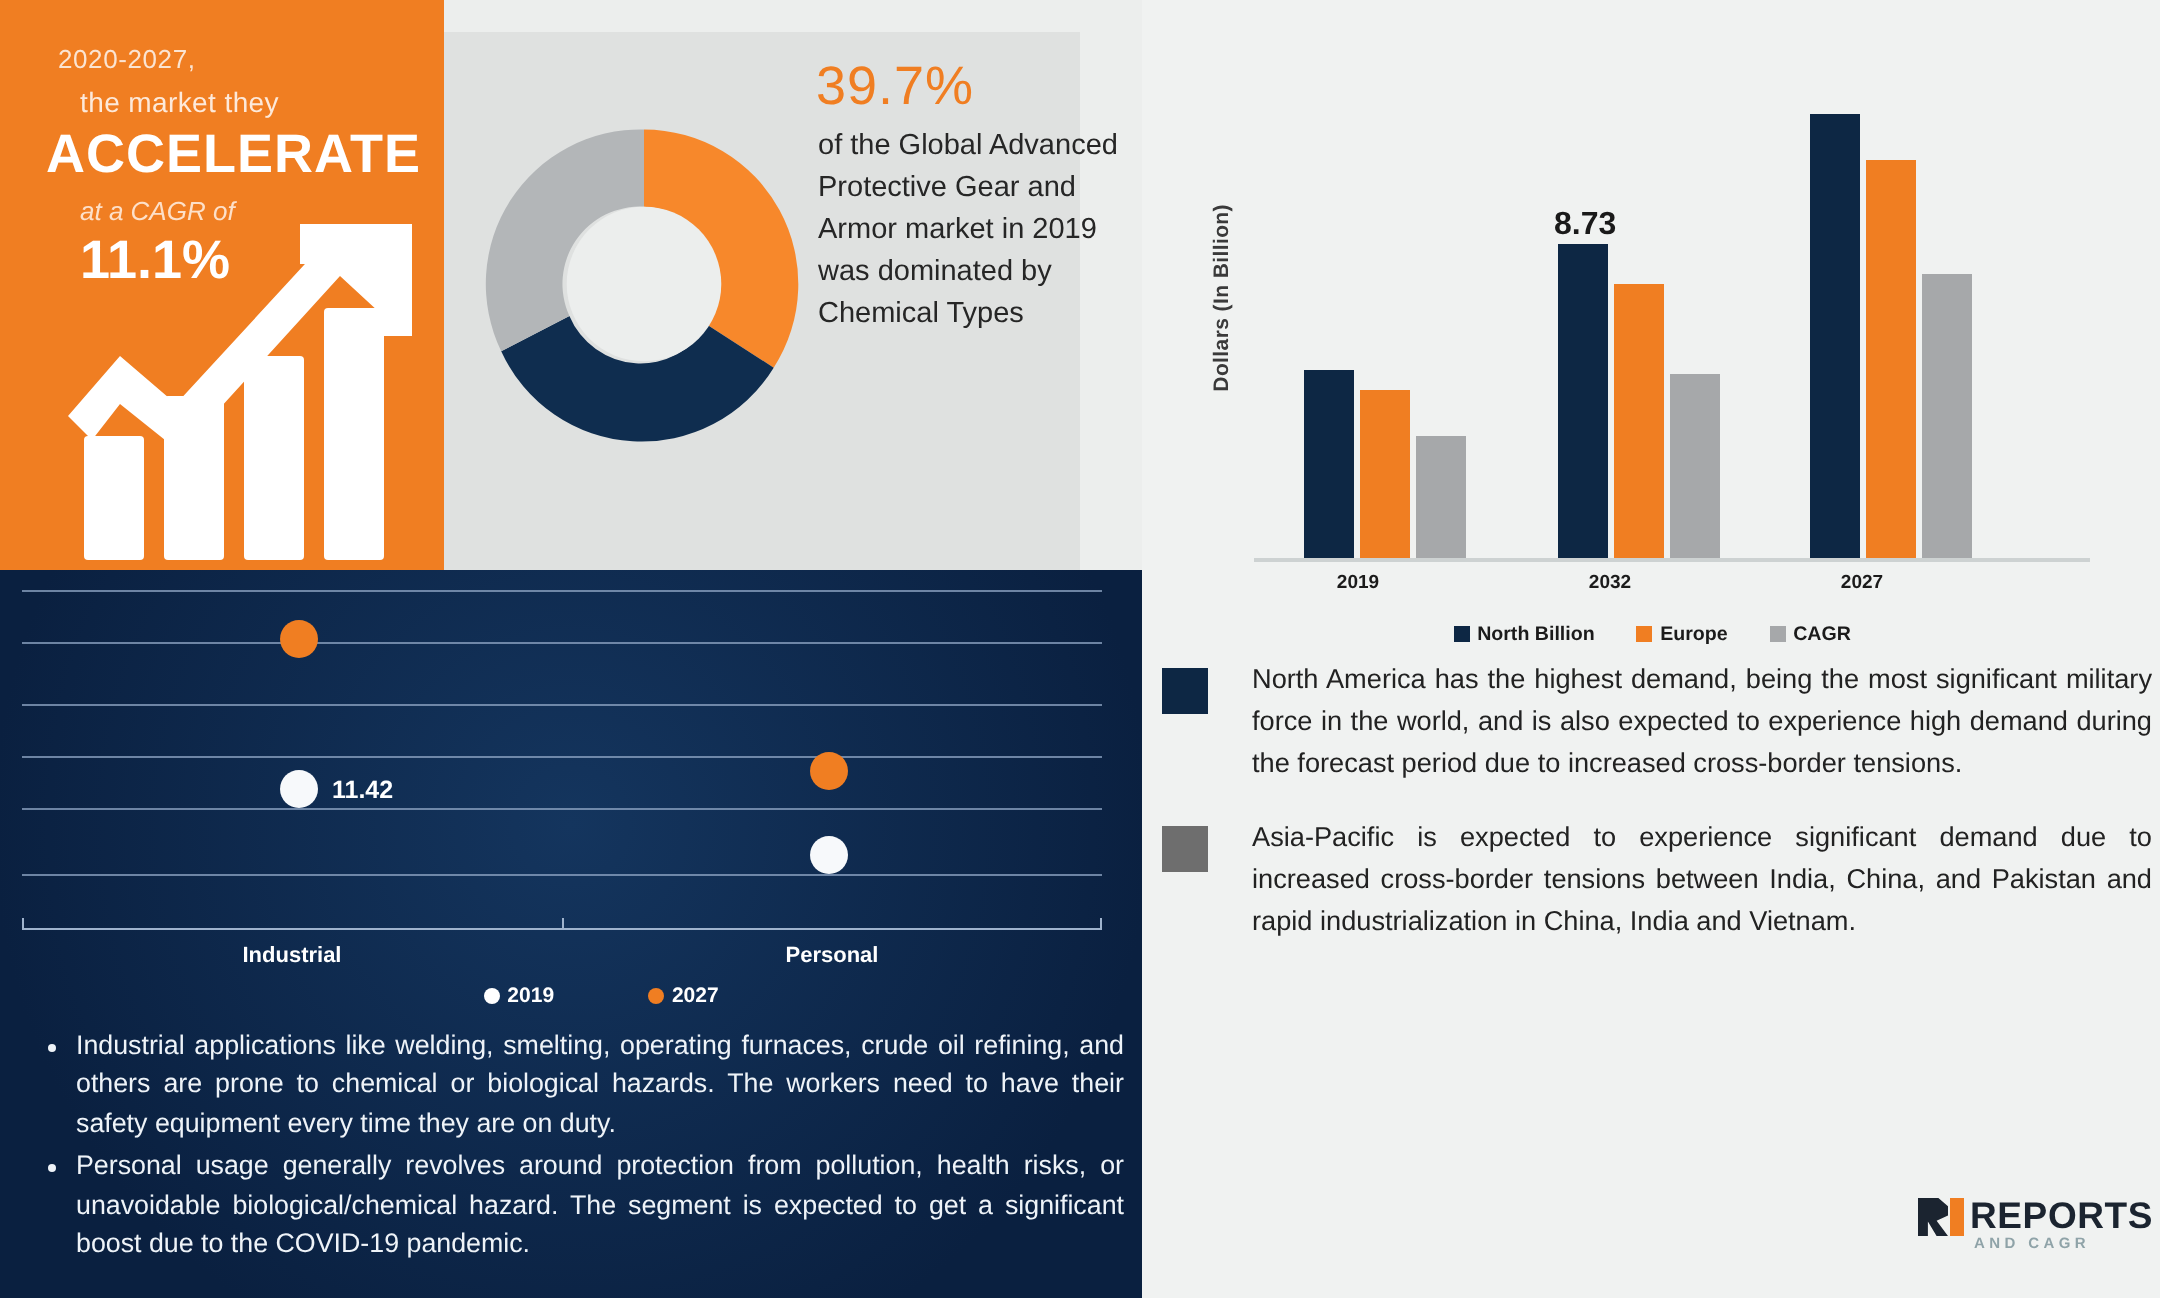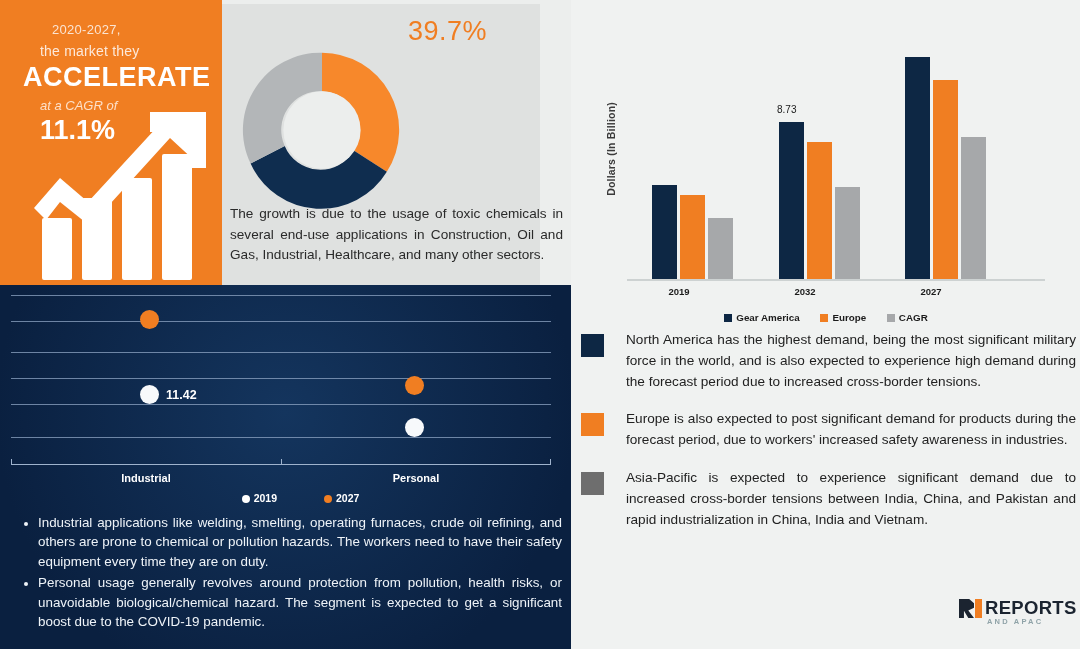--- a/index.html
+++ b/index.html
@@ -1,29 +1,29 @@
 <!DOCTYPE html>
 <html><head>
 <meta charset="utf-8">
 <style>
   html,body{margin:0;padding:0;background:#fff;}
   body{font-family:"Liberation Sans","DejaVu Sans",sans-serif;}
   #page{position:relative;width:1080px;height:649px;overflow:hidden;background:#eceeed;}
 
   
   .panel-accelerate{position:absolute;left:0;top:0;width:222px;height:285px;background:#f07e22;overflow:hidden;}
-  .acc-years{position:absolute;left:52px;top:22px;font-size:13px;color:#fbe4d2;letter-spacing:.3px;}
+  .acc-years{position:absolute;left:29px;top:22px;font-size:13px;color:#fbe4d2;letter-spacing:.3px;}
   .acc-sub1{position:absolute;left:40px;top:43px;font-size:14px;color:#fde9da;letter-spacing:.2px;}
   .acc-big{position:absolute;left:23px;top:62px;font-size:27px;font-weight:bold;color:#ffffff;letter-spacing:.5px;}
   .acc-sub2{position:absolute;left:40px;top:98px;font-size:13px;color:#fde0c9;font-style:italic;}
   .acc-pct{position:absolute;left:40px;top:115px;font-size:27px;font-weight:bold;color:#ffffff;}
   .acc-graphic{position:absolute;left:30px;top:110px;width:180px;height:175px;}
 
   
-  .panel-donut{position:absolute;left:222px;top:4px;width:318px;height:285px;background:#dfe1e0;}
+  .panel-donut{position:absolute;left:222px;top:16px;width:318px;height:285px;background:#dfe1e0;}
   .donut-wrap{position:absolute;left:16px;top:42px;width:168px;height:168px;}
   .donut-pct{position:absolute;left:186px;top:12px;font-size:27px;color:#f07e22;font-weight:normal;letter-spacing:.5px;}
   .donut-desc{position:absolute;left:187px;top:47px;width:160px;font-size:14.5px;color:#262626;line-height:21px;}
   .donut-growth{position:absolute;left:8px;top:200px;width:333px;font-size:13.6px;color:#2a2a2a;line-height:20.5px;text-align:justify;}
 
   
   .panel-navy{position:absolute;left:0;top:285px;width:571px;height:364px;background:#0d2747;
      background-image:radial-gradient(circle at 50% 35%, #14355e 0%, #0a2040 78%);}
   .dotplot{position:absolute;left:0;top:0;width:571px;height:215px;}
   .gridline{position:absolute;height:1px;background:#8fa6c4;opacity:.75;}
@@ -43,21 +43,21 @@
   .navy-bullets li{margin-bottom:2px;text-align:justify;}
   .navy-bullets li::marker{font-size:12px;}
 
   
   .panel-right{position:absolute;left:571px;top:0;width:509px;height:649px;background:#f0f2f1;}
   .barchart{position:absolute;left:20px;top:16px;width:470px;height:300px;}
   .ylabel{position:absolute;left:14px;top:86px;font-size:10.5px;color:#3a3a3a;font-weight:600;
           writing-mode:vertical-rl;transform:rotate(180deg);letter-spacing:.2px;}
   .bc-base{position:absolute;left:36px;top:263px;width:418px;height:1.5px;background:#cdd2d2;}
   .bar{position:absolute;bottom:0;}
-  .bar-label{position:absolute;font-size:10px;font-weight:normal;color:#1a1a1a;}
+  .bar-label{position:absolute;font-size:16px;font-weight:bold;color:#1a1a1a;}
   .bc-cat{position:absolute;font-size:9.5px;font-weight:bold;color:#1b1b1b;text-align:center;top:270px;}
   .bc-legend{position:absolute;left:0;top:296px;width:470px;text-align:center;font-size:9.8px;font-weight:bold;color:#1b1b1b;}
   .bc-legend .itm{display:inline-block;margin:0 9px;}
   .bc-legend .sw{display:inline-block;width:8px;height:8px;margin-right:4px;vertical-align:-1px;}
 
   .rbullets{position:absolute;left:10px;top:330px;width:495px;}
   .rb-row{position:relative;display:flex;margin-bottom:17px;}
   .rb-sw{width:23px;height:23px;flex:0 0 23px;margin-top:4px;margin-right:22px;}
   .rb-txt{flex:1;font-size:13.6px;line-height:20.8px;color:#222;text-align:justify;}
 
@@ -97,21 +97,21 @@
 
         <path d="M50 4 A46 46 0 0 1 88.6 74.9 L68.9 62.2 A23 23 0 0 0 50 27 Z" fill="#f7882b"></path>
 
         <path d="M88.6 74.9 A46 46 0 0 1 7.5 70.0 L27.8 59.5 A23 23 0 0 0 68.9 62.2 Z" fill="#0f2d4f"></path>
 
         <path d="M7.5 70.0 A46 46 0 0 1 50 4 L50 27 A23 23 0 0 0 27.8 59.5 Z" fill="#b3b6b8"></path>
         <circle cx="50" cy="50" r="23" fill="#eceeed"></circle>
       </svg>
     </div>
     <div class="donut-pct">39.7%</div>
-    <div class="donut-growth">The growth is due to the usage of toxic chemicals in several end-use applications in Construction, Oil and Gas, Industrial, Healthcare, and many other sectors.</div>
+    <div class="donut-desc">of the Global Advanced Protective Gear and Armor market  in 2019 was dominated by Chemical Types</div>
   </div>
 
   <div class="panel-navy">
 
     <div class="dotplot">
       <div class="gridline" style="left:11px;top:10px;width:540px;"></div>
       <div class="gridline" style="left:11px;top:36px;width:540px;"></div>
       <div class="gridline" style="left:11px;top:67px;width:540px;"></div>
       <div class="gridline" style="left:11px;top:93px;width:540px;"></div>
       <div class="gridline" style="left:11px;top:119px;width:540px;"></div>
@@ -133,21 +133,21 @@
       <div class="axis-cat" style="left:11px;width:270px;">Industrial</div>
 
       <div class="dp-legend">
         <span class="itm"><span class="sw" style="background:#ffffff"></span><span>2019</span></span>
         <span class="itm"><span class="sw" style="background:#f07e22"></span><span>2027</span></span>
       </div>
     </div>
 
     <div class="navy-bullets">
       <ul>
-        <li>Industrial applications like welding, smelting, operating furnaces, crude oil refining, and others are prone to chemical or pollution hazards. The workers need to have their safety equipment every time they are on duty.</li>
+        <li>Industrial applications like welding, smelting, operating furnaces, crude oil refining, and others are prone to chemical or biological hazards. The workers need to have their safety equipment every time they are on duty.</li>
         <li>Personal usage generally revolves around protection from pollution, health risks, or unavoidable biological/chemical hazard. The segment is expected to get a significant boost due to the COVID-19 pandemic.</li>
       </ul>
     </div>
   </div>
 
   <div class="panel-right">
 
     <div class="barchart">
       <div class="ylabel">Dollars (In Billion)</div>
       <div class="bc-base"></div>
@@ -165,42 +165,38 @@
         <div class="bar" style="left:278px;width:25px;height:222px;background:#0d2744;"></div>
         <div class="bar" style="left:306px;width:25px;height:199px;background:#f07e22;"></div>
         <div class="bar" style="left:334px;width:25px;height:142px;background:#a6a8aa;"></div>
       </div>
 
       <div class="bc-cat" style="left:36px;width:104px;">2019</div>
       <div class="bc-cat" style="left:162px;width:104px;">2032</div>
       <div class="bc-cat" style="left:288px;width:104px;">2027</div>
 
       <div class="bc-legend">
-        <span class="itm"><span class="sw" style="background:#0d2744"></span><span>Gear America</span></span>
+        <span class="itm"><span class="sw" style="background:#0d2744"></span><span>North Billion</span></span>
         <span class="itm"><span class="sw" style="background:#f07e22"></span><span>Europe</span></span>
         <span class="itm"><span class="sw" style="background:#a6a8aa"></span><span>CAGR</span></span>
       </div>
     </div>
 
     <div class="rbullets">
       <div class="rb-row">
         <div class="rb-sw" style="background:#0d2744"></div>
         <div class="rb-txt">North America has the highest demand, being the most significant military force in the world, and is also expected to experience high demand during the forecast period due to increased cross-border tensions.</div>
       </div>
       <div class="rb-row">
-        <div class="rb-sw" style="background:#f07e22"></div>
-        <div class="rb-txt">Europe is also expected to post significant demand for products during the forecast period, due to workers' increased safety awareness in industries.</div>
-      </div>
-      <div class="rb-row">
         <div class="rb-sw" style="background:#6e6e6e"></div>
         <div class="rb-txt">Asia-Pacific is expected to experience significant demand due to increased cross-border tensions between India, China, and Pakistan and rapid industrialization in China, India and Vietnam.</div>
       </div>
     </div>
   </div>
 
   <div class="logo">
     <div class="logo-mark-r"></div>
     <div class="logo-mark-bar"></div>
     <div class="logo-main">REPORTS</div>
-    <div class="logo-sub">AND APAC</div>
+    <div class="logo-sub">AND CAGR</div>
   </div>
 
 </div>
 
 </body></html>

